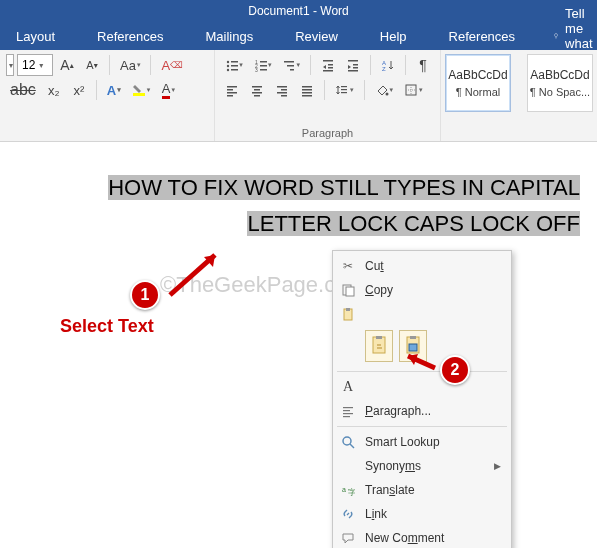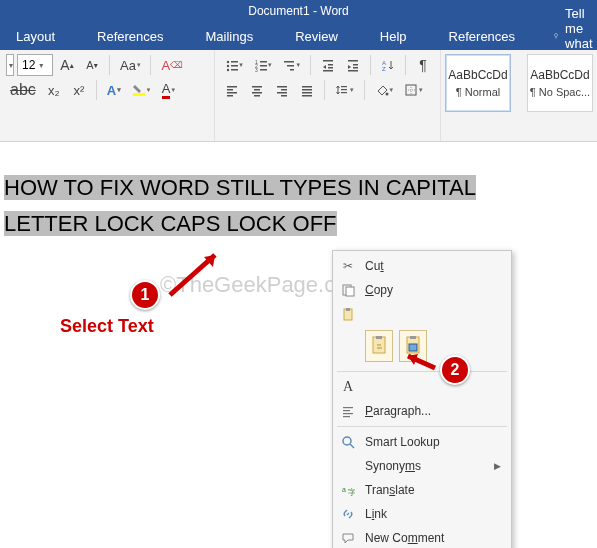--- a/index.html
+++ b/index.html
@@ -27,21 +27,21 @@
 
 
 .styles { display: flex; gap: 16px; padding: 4px 4px 2px 4px; }
 .style-box { width: 66px; height: 58px; border: 1px solid #d4d4d4; background: #fff; display: flex; flex-direction: column; align-items: center; justify-content: center; font-size: 11px; }
 .style-box.sel { border: 1px solid #a6bfe0; background:#fff; box-shadow: inset 0 0 0 1px #cbe0f7; }
 .style-sample { font-size: 12px; color: #333; margin-bottom: 4px; overflow:hidden; white-space:nowrap;}
 .style-name { font-size: 11px; color: #444; white-space:nowrap; overflow:hidden;}
 
 
 .doc { position: relative; background:#fff; }
-.page { position:absolute; left:4px; top:28px; width:560px; }
+.page { position:absolute; left:20px; top:28px; width:560px;text-align:right; }
 .seltext { display:inline; background:#bdbdbd; font-size: 22px; font-family: Arial, sans-serif; line-height: 1.65; color:#000; }
 .watermark { position:absolute; left:160px; top:130px; font-size:22px; color:#cfcfcf; font-weight:400; pointer-events:none; }
 
 
 .badge { position:absolute; width:30px; height:30px; border-radius:50%; background:#cc0000; color:#fff; display:flex; align-items:center; justify-content:center; font-weight:bold; font-size:16px; border:2px solid #fff; box-shadow:0 1px 3px rgba(0,0,0,.4);}
 .arrow { position:absolute; }
 .label1 { position:absolute; color:#cc0000; font-weight:bold; font-size:18px; }
 
 
 .ctxmenu { position:absolute; left:332px; top:250px; width:180px; background:#f6f6f6; border:1px solid #c8c8c8; box-shadow:2px 2px 6px rgba(0,0,0,.25); padding:3px 0; font-size:12px; }
@@ -239,20 +239,21 @@
         <span class="ctrl">
             <svg width="14" height="14">
               <rect x="2" y="2" width="10" height="10" fill="none" stroke="#555"></rect>
               <line x1="2" y1="7" x2="12" y2="7" stroke="#999" stroke-dasharray="1"></line>
               <line x1="7" y1="2" x2="7" y2="12" stroke="#999" stroke-dasharray="1"></line>
             </svg>
             <span class="drop">▾</span>
           </span>
       </div>
     </div>
+    <div class="group-label">Paragraph</div>
   </div>
 
   <div class="group" style="border-right:none;padding:0">
     <div class="styles">
       <div class="style-box sel">
         <div class="style-sample">AaBbCcDd</div>
         <div class="style-name">¶ Normal</div>
       </div>
       <div class="style-box">
         <div class="style-sample">AaBbCcDd</div>

